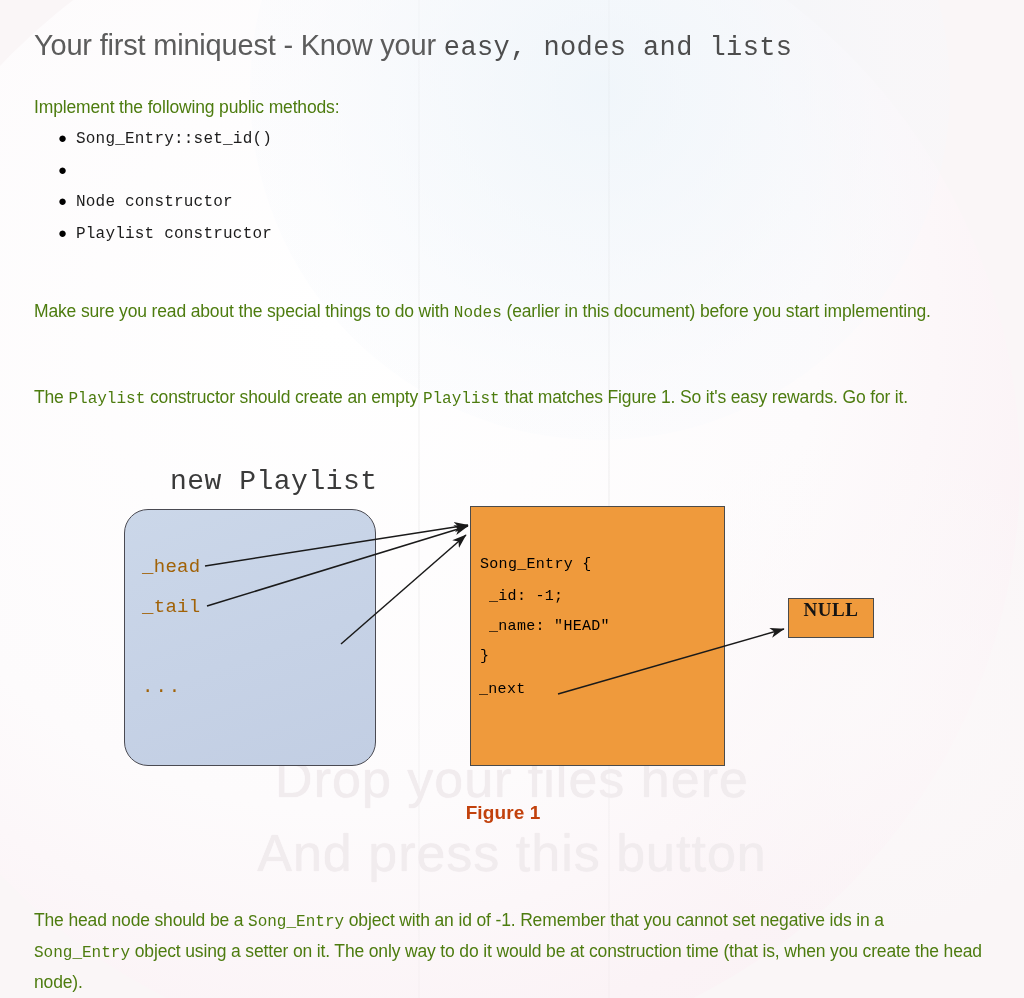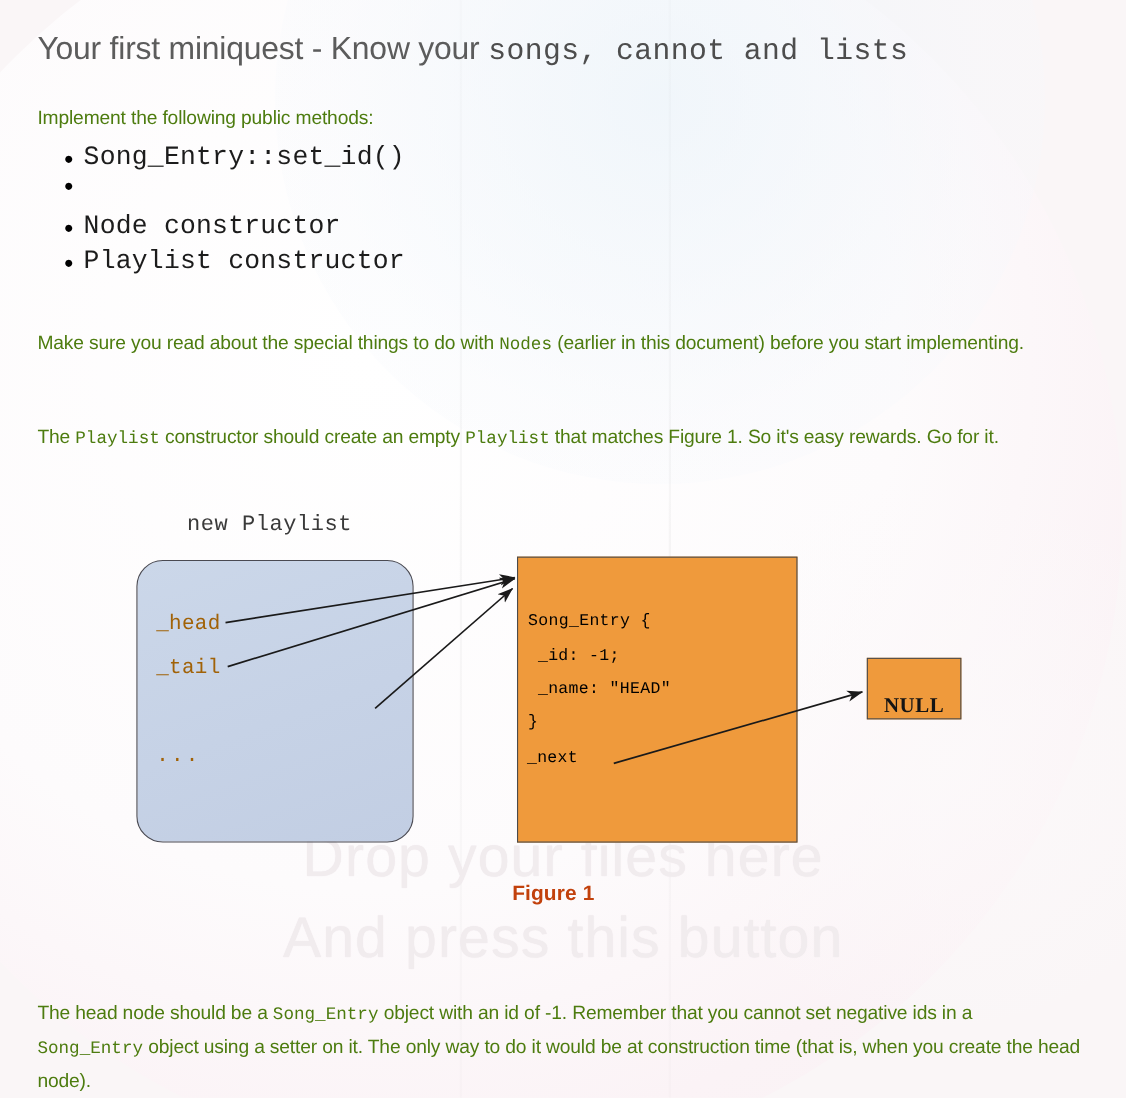--- a/index.html
+++ b/index.html
@@ -103,40 +103,40 @@
   }
   .bullet .dot {
     width: 18px;
     display: inline-block;
     font-size: 15px;
     line-height: 1;
     color: #000;
   }
   .bullet .mono {
     font-family: "Liberation Mono", monospace;
-    font-size: 24px;
+    font-size: 16px;
     color: #1c1c1c;
     letter-spacing: 0.2px;
   }
 
   
   #figure {
     position: absolute;
     left: 0;
     top: 440px;
     width: 1024px;
     height: 420px;
   }
 
   .fig-label-new-playlist {
     position: absolute;
     left: 170px;
     top: 26px;
     font-family: "Liberation Mono", monospace;
-    font-size: 20px;
+    font-size: 28px;
     color: #3a3a3a;
     letter-spacing: 0.5px;
   }
 
   .playlist-box {
     position: absolute;
     left: 124px;
     top: 69px;
     width: 252px;
     height: 257px;
@@ -183,26 +183,26 @@
   .el-2 { left: 489px; top: 148px; }
   .el-3 { left: 489px; top: 178px; }
   .el-4 { left: 480px; top: 208px; }
   .el-next { left: 479px; top: 241px; }
 
   .null-box {
     position: absolute;
     left: 788px;
     top: 158px;
     width: 86px;
-    height: 56px;
+    height: 40px;
     background: #ef9a3c;
     border: 1.8px solid #4b4b4b;
     box-sizing: border-box;
     display: flex;
-    align-items: flex-end;
+    align-items: flex-start;
     justify-content: center;
   }
   .null-box .null-label {
     font-family: "Liberation Serif", serif;
     font-weight: bold;
     font-size: 19px;
     color: #141414;
     letter-spacing: 0.5px;
   }
 
@@ -259,21 +259,21 @@
 </div>
 
 <div id="watermark">
   <div>Drop your files here</div>
   <div>And press this button</div>
 </div>
 
 <div id="page">
 
   <h1 class="doc-title">
-    <span>Your first miniquest - Know your </span><span class="mono">songs, cannot and lists</span>
+    <span>Your first miniquest - Know your </span><span class="mono">easy, nodes and lists</span>
   </h1>
 
   <p class="para" style="top:75px">Implement the following public methods:</p>
 
   <ul class="bullets">
     <li class="bullet">
       <span class="dot">●</span>
       <span class="mono">Song_Entry::set_id()</span>
     </li>
     <li class="bullet">

